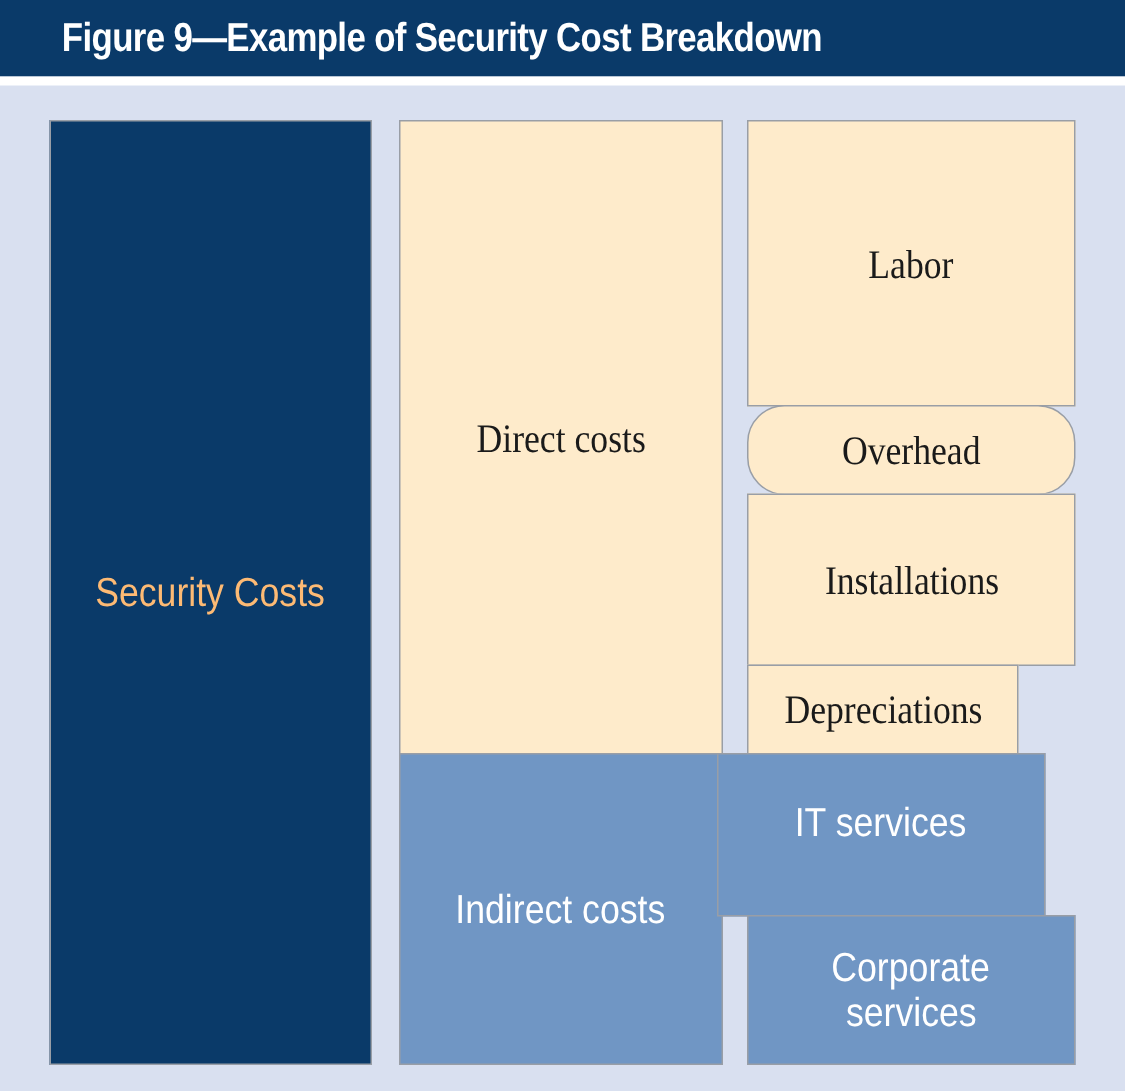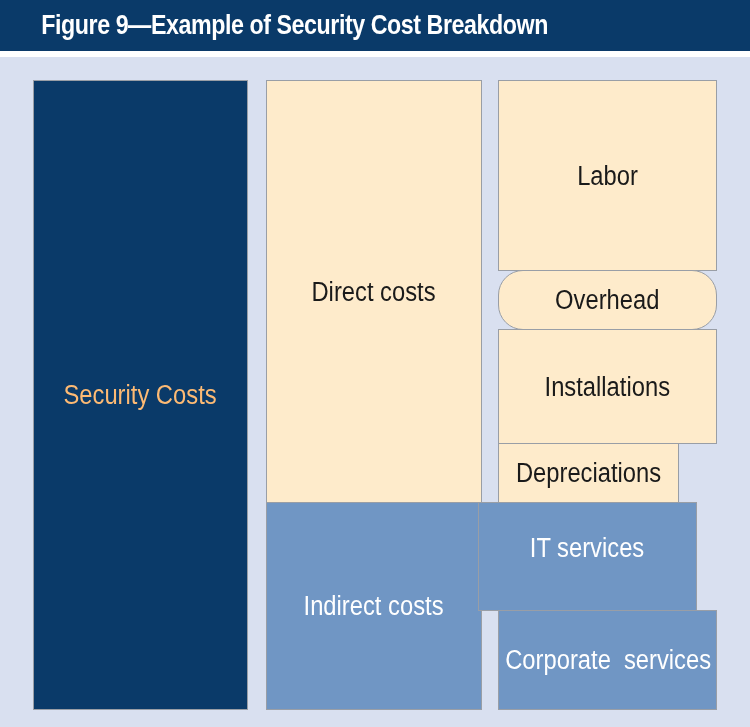--- a/index.html
+++ b/index.html
@@ -3,21 +3,21 @@
 <meta charset="utf-8">
 <style>
   html,body{margin:0;padding:0;}
   body{width:750px;height:727px;position:relative;background:#d9e0f0;overflow:hidden;font-family:"Liberation Sans","DejaVu Sans",sans-serif;}
   .header{position:absolute;left:0;top:0;width:750px;height:51px;background:#0a3a69;display:flex;align-items:center;justify-content:flex-start;}
   .header span{color:#fff;font-weight:bold;font-size:27px;letter-spacing:-0.5px;transform:scaleX(0.86);white-space:nowrap;}
   .stripe{position:absolute;left:0;top:51px;width:750px;height:6px;background:#ffffff;}
   .box{position:absolute;box-sizing:border-box;border:1.5px solid #999ea6;display:flex;align-items:center;justify-content:center;text-align:center;}
   .box span{font-size:27px;line-height:30px;transform:scaleX(0.88);white-space:nowrap;}
   .navy{background:#0a3a69;color:#fdba74;}
-  .cream{background:#feebcb;color:#1a1a1a;}
+  .cream{background:#feebcb;color:#1a1a1a;font-family:Liberation Serif, serif;}
   .blue{background:#7096c4;color:#fff;}
 </style>
 </head>
 <body>
 
 <div class="header">
   <span>Figure 9—Example of Security Cost Breakdown</span>
 </div>
 <div class="stripe"></div>
 
@@ -40,16 +40,16 @@
 </div>
 <div class="box cream" style="left:498px;top:329px;width:219px;height:115px;">
   <span>Installations</span>
 </div>
 <div class="box cream" style="left:498px;top:443px;width:181px;height:60px;">
   <span>Depreciations</span>
 </div>
 <div class="box blue" style="left:478px;top:502px;width:219px;height:109px;">
   <span style="margin-top:-18px;">IT services</span>
 </div>
-<div class="box blue" style="left:498px;top:610px;width:219px;height:100px;flex-direction:row;">
+<div class="box blue" style="left:498px;top:610px;width:219px;height:100px;flex-direction:column;">
   <span>Corporate</span>
   <span>services</span>
 </div>
 
 </body></html>

